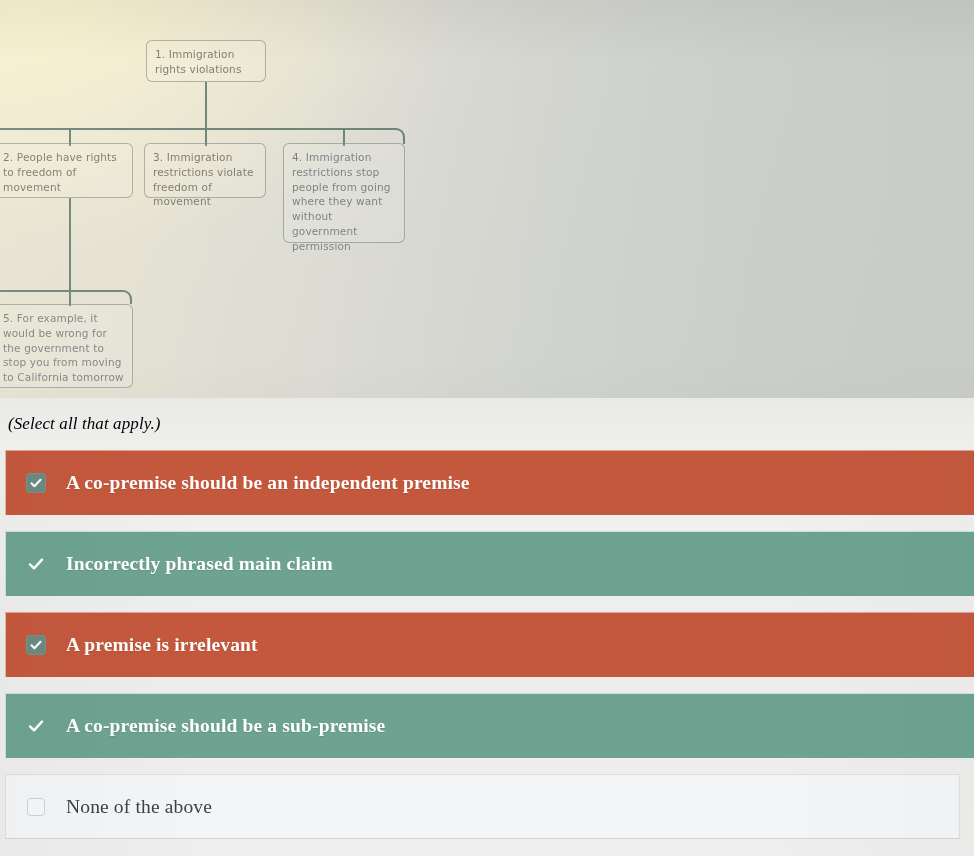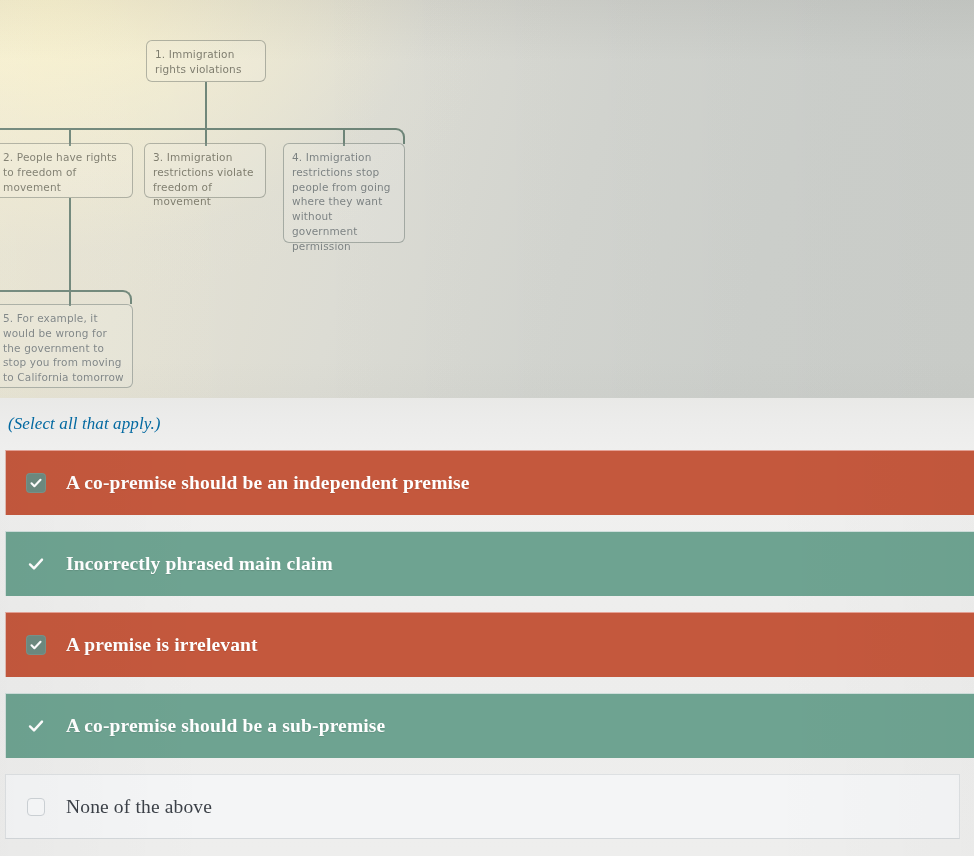--- a/index.html
+++ b/index.html
@@ -81,21 +81,21 @@
     height: 52px;
     background: linear-gradient(180deg, #e9e9e7 0%, #ececeb 45%, #efefee 100%);
   }
   #select-all-note {
     position: absolute;
     left: 8px;
     top: 414px;
     font-family: "Liberation Serif", "DejaVu Serif", serif;
     font-style: italic;
     font-size: 17px;
-    color: #0369a1;
+    color: #000000;
     letter-spacing: 0.1px;
   }
 
   
   #options {
     position: absolute;
     left: 0;
     top: 450px;
     width: 974px;
     height: 406px;

